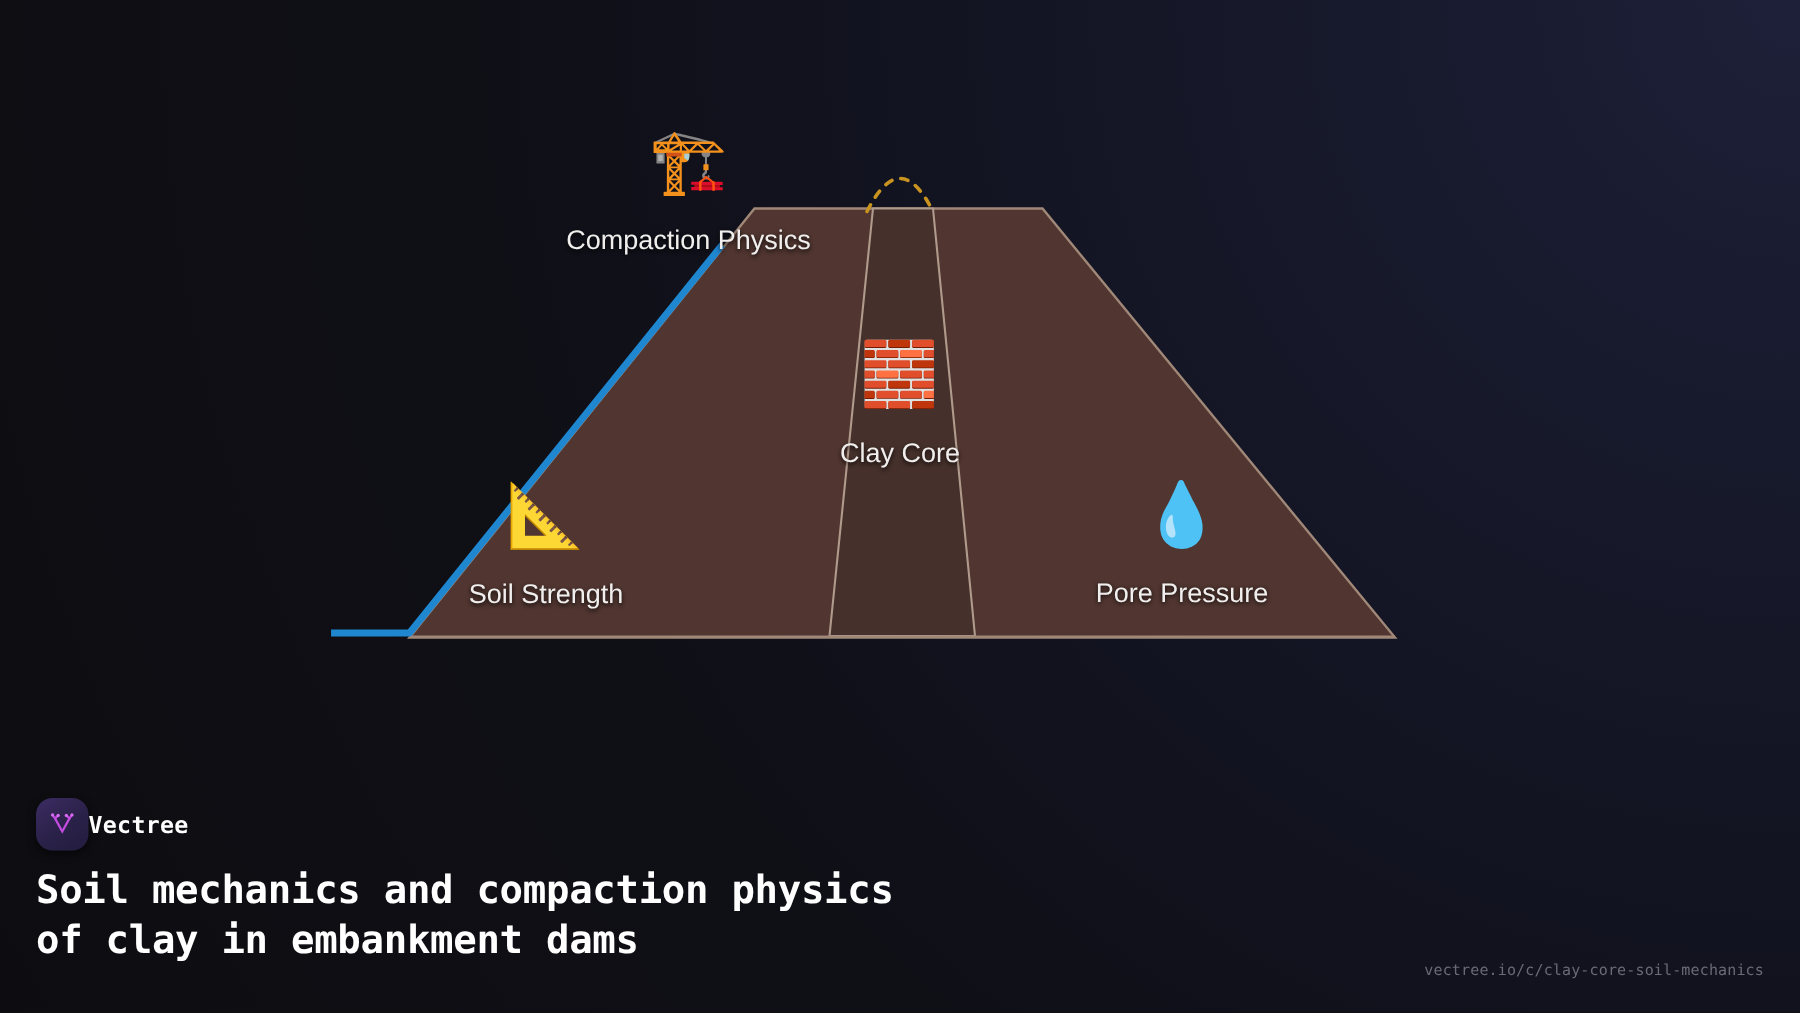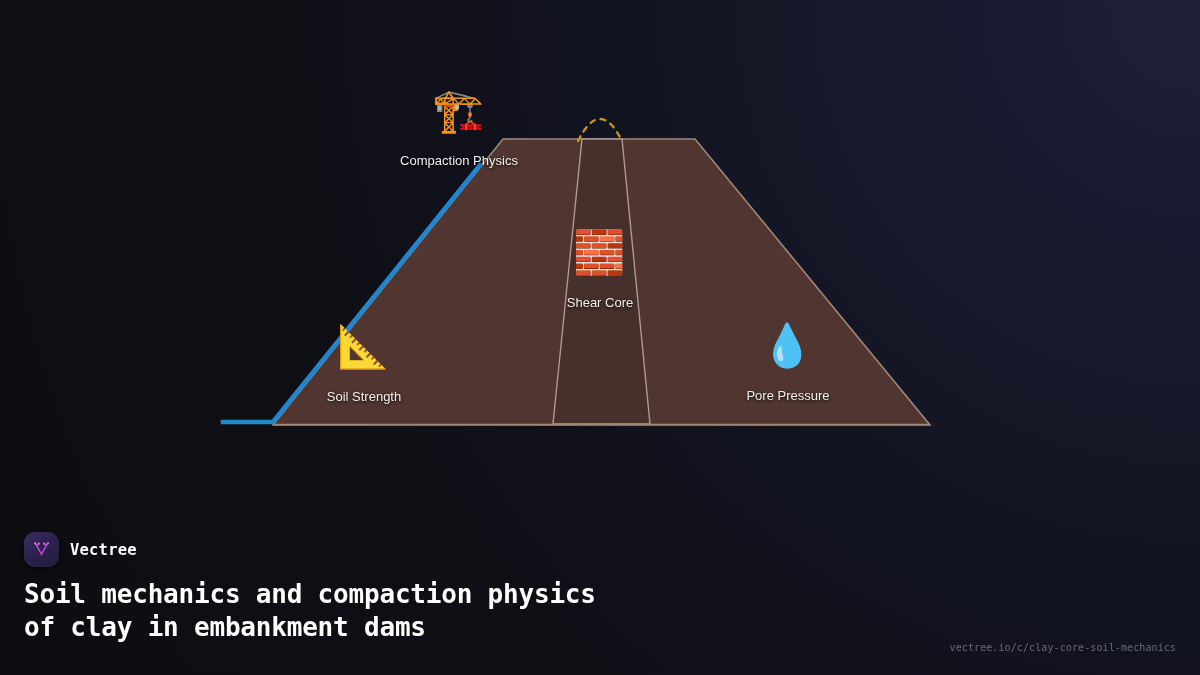--- a/index.html
+++ b/index.html
@@ -32,35 +32,35 @@
   }
   .node .glyph {
     font-size:42px;
     line-height:46px;
     display:block;
     font-family:"DejaVu Sans", sans-serif;
   }
   .node .label {
     display:block;
     margin-top:19px;
-    font-size:13px;
+    font-size:18px;
     color:#f0efee;
     font-family:"Liberation Sans", sans-serif;
     text-shadow:0 1px 3px rgba(0,0,0,.85);
     white-space:nowrap;
   }
 
   
   #footer {
     position:absolute; left:0; bottom:0; width:1200px; height:155px;
     padding:0 24px;
   }
   #brand {
     position:absolute; left:24px; top:12px;
-    display:flex; align-items:center; gap:11px;
+    display:flex; align-items:center; 
   }
   #brand-mark {
     width:35px; height:35px;
     border-radius:11px;
     background:linear-gradient(145deg,#3c2c63 0%,#2a2148 55%,#241d3f 100%);
     display:flex; align-items:center; justify-content:center;
     box-shadow:0 2px 6px rgba(0,0,0,.55);
   }
   #brand-name {
     font-family:"DejaVu Sans Mono", monospace;
@@ -106,21 +106,21 @@
       <polyline points="223,422 273,422 480,165" fill="none" stroke="#1f86d0" stroke-width="4.6" stroke-linejoin="round" stroke-linecap="square"></polyline>
     </svg>
 
     <div class="node" style="left:459px; top:128px;">
       <span class="glyph">🏗️</span>
       <span class="label">Compaction Physics</span>
     </div>
 
     <div class="node" style="left:600px; top:270px;">
       <span class="glyph">🧱</span>
-      <span class="label">Shear Core</span>
+      <span class="label">Clay Core</span>
     </div>
 
     <div class="node" style="left:364px; top:364px;">
       <span class="glyph">📐</span>
       <span class="label">Soil Strength</span>
     </div>
 
     <div class="node" style="left:788px; top:363px;">
       <span class="glyph">💧</span>
       <span class="label">Pore Pressure</span>

